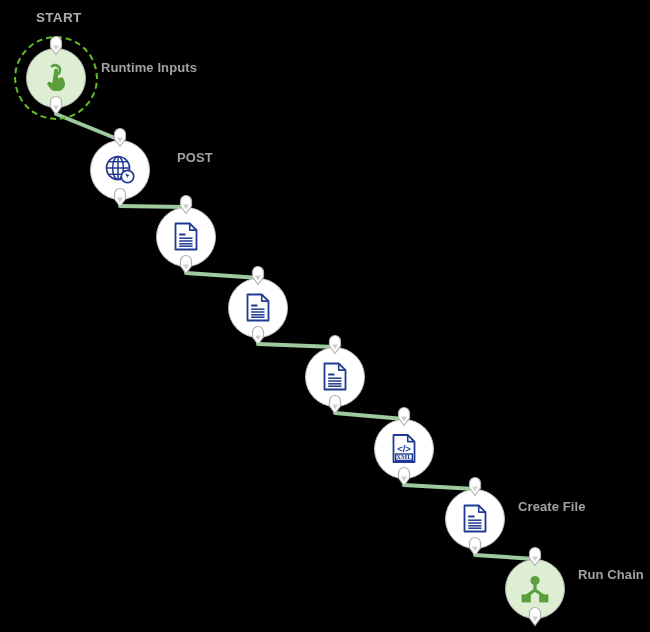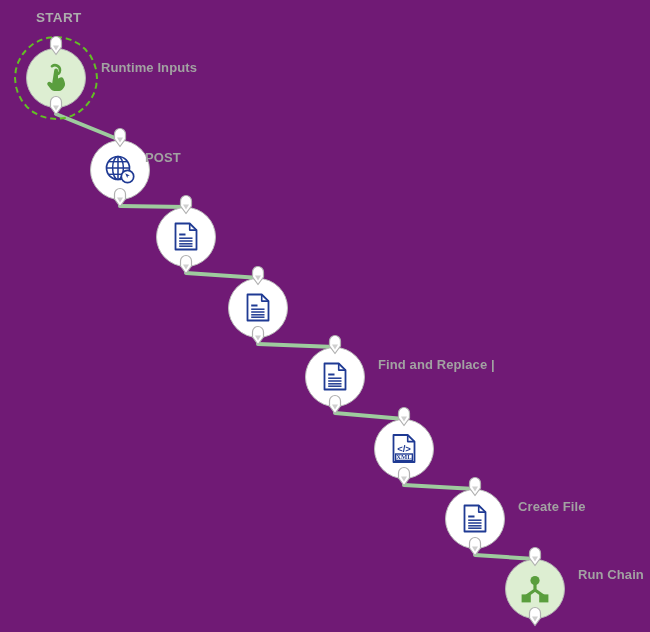--- a/index.html
+++ b/index.html
@@ -75,21 +75,21 @@
     font-size: 13px;
     font-weight: bold;
     white-space: nowrap;
     letter-spacing: 0.1px;
   }
   .icon-svg { display: block; }
 </style>
 </head>
 <body>
 
-<div id="canvas" style="width: 650px; height: 632px; background: #701a75;">
+<div id="canvas" style="width: 650px; height: 632px; background: #000000;">
 
   <svg id="edge-layer" width="650" height="632" viewBox="0 0 650 632">
       <line x1="56" y1="114" x2="120" y2="140" stroke="#9ecb9e" stroke-width="4" stroke-linecap="round"></line>
       <line x1="120" y1="206" x2="186" y2="207" stroke="#9ecb9e" stroke-width="4" stroke-linecap="round"></line>
       <line x1="186" y1="273" x2="258" y2="278" stroke="#9ecb9e" stroke-width="4" stroke-linecap="round"></line>
       <line x1="258" y1="344" x2="335" y2="347" stroke="#9ecb9e" stroke-width="4" stroke-linecap="round"></line>
       <line x1="335" y1="413" x2="404" y2="419" stroke="#9ecb9e" stroke-width="4" stroke-linecap="round"></line>
       <line x1="404" y1="485" x2="475" y2="489" stroke="#9ecb9e" stroke-width="4" stroke-linecap="round"></line>
       <line x1="475" y1="555" x2="535" y2="559" stroke="#9ecb9e" stroke-width="4" stroke-linecap="round"></line>
     </svg>
@@ -109,21 +109,21 @@
           <circle cx="15" cy="15" r="11.5" fill="none" stroke="#1f3a93" stroke-width="1.7"></circle>
           <ellipse cx="15" cy="15" rx="5.4" ry="11.5" fill="none" stroke="#1f3a93" stroke-width="1.5"></ellipse>
           <line x1="3.5" y1="15" x2="26.5" y2="15" stroke="#1f3a93" stroke-width="1.5"></line>
           <line x1="15" y1="3.5" x2="15" y2="26.5" stroke="#1f3a93" stroke-width="1.5"></line>
           <path d="M5.6 8.7 h18.8" fill="none" stroke="#1f3a93" stroke-width="1.4"></path>
           <path d="M5.6 21.3 h18.8" fill="none" stroke="#1f3a93" stroke-width="1.4"></path>
           <circle cx="24.5" cy="23.5" r="6.2" fill="#ffffff" stroke="#1f3a93" stroke-width="1.7"></circle>
           <path d="M22.2 20.3 l4.6 2.3 l-2.0 0.5 l-0.5 2.0 Z" fill="#1f3a93"></path>
         </svg>
       </div>
-      <div class="node-label" style="left: 145px; top: 150px; color: rgb(162, 162, 162);">POST</div>
+      <div class="node-label" style="left: 177px; top: 150px; color: rgb(162, 162, 162);">POST</div>
       <div class="node" style="left: 156px; top: 207px;">
         <svg class="icon-svg" width="34" height="34" viewBox="0 0 34 34">
           <path d="M6.5 3.5 h14.2 l6.8 6.6 v19.4 h-21 Z" fill="#ffffff" stroke="#1f3a93" stroke-width="1.8" stroke-linejoin="round"></path>
           <path d="M20.7 3.5 v6.6 h6.8" fill="none" stroke="#1f3a93" stroke-width="1.6" stroke-linejoin="round"></path>
           <line x1="10.2" y1="14.5" x2="16.5" y2="14.5" stroke="#1f3a93" stroke-width="2.0"></line>
           <line x1="10.2" y1="18.2" x2="23.5" y2="18.2" stroke="#1f3a93" stroke-width="1.5"></line>
           <line x1="10.2" y1="21" x2="23.5" y2="21" stroke="#1f3a93" stroke-width="1.5"></line>
           <line x1="10.2" y1="23.8" x2="23.5" y2="23.8" stroke="#1f3a93" stroke-width="1.5"></line>
           <line x1="10.2" y1="26.2" x2="23.5" y2="26.2" stroke="#1f3a93" stroke-width="1.5"></line>
         </svg>
@@ -143,21 +143,20 @@
         <svg class="icon-svg" width="34" height="34" viewBox="0 0 34 34">
           <path d="M6.5 3.5 h14.2 l6.8 6.6 v19.4 h-21 Z" fill="#ffffff" stroke="#1f3a93" stroke-width="1.8" stroke-linejoin="round"></path>
           <path d="M20.7 3.5 v6.6 h6.8" fill="none" stroke="#1f3a93" stroke-width="1.6" stroke-linejoin="round"></path>
           <line x1="10.2" y1="14.5" x2="16.5" y2="14.5" stroke="#1f3a93" stroke-width="2.0"></line>
           <line x1="10.2" y1="18.2" x2="23.5" y2="18.2" stroke="#1f3a93" stroke-width="1.5"></line>
           <line x1="10.2" y1="21" x2="23.5" y2="21" stroke="#1f3a93" stroke-width="1.5"></line>
           <line x1="10.2" y1="23.8" x2="23.5" y2="23.8" stroke="#1f3a93" stroke-width="1.5"></line>
           <line x1="10.2" y1="26.2" x2="23.5" y2="26.2" stroke="#1f3a93" stroke-width="1.5"></line>
         </svg>
       </div>
-      <div class="node-label" style="left: 378px; top: 357px; color: rgb(162, 162, 162);">Find and Replace |</div>
       <div class="node" style="left: 374px; top: 419px;">
         <svg class="icon-svg" width="34" height="34" viewBox="0 0 34 34">
           <path d="M6.5 3.0 h14.2 l6.8 6.6 v20.4 h-21 Z" fill="#ffffff" stroke="#1f3a93" stroke-width="1.8" stroke-linejoin="round"></path>
           <path d="M20.7 3.0 v6.6 h6.8" fill="none" stroke="#1f3a93" stroke-width="1.6" stroke-linejoin="round"></path>
           <text x="17" y="19.6" fill="#1f3a93" font-size="9.5" font-family="&quot;Liberation Sans&quot;, sans-serif" font-weight="bold" text-anchor="middle">&lt;/&gt;</text>
           <rect x="8.6" y="22.0" width="16.8" height="6.4" fill="#ffffff" stroke="#1f3a93" stroke-width="1.4"></rect>
           <text x="17" y="27.1" fill="#1f3a93" font-size="6.6" font-family="&quot;Liberation Serif&quot;, serif" font-weight="bold" text-anchor="middle">XML</text>
         </svg>
       </div>
       <div class="node" style="left: 445px; top: 489px;">

